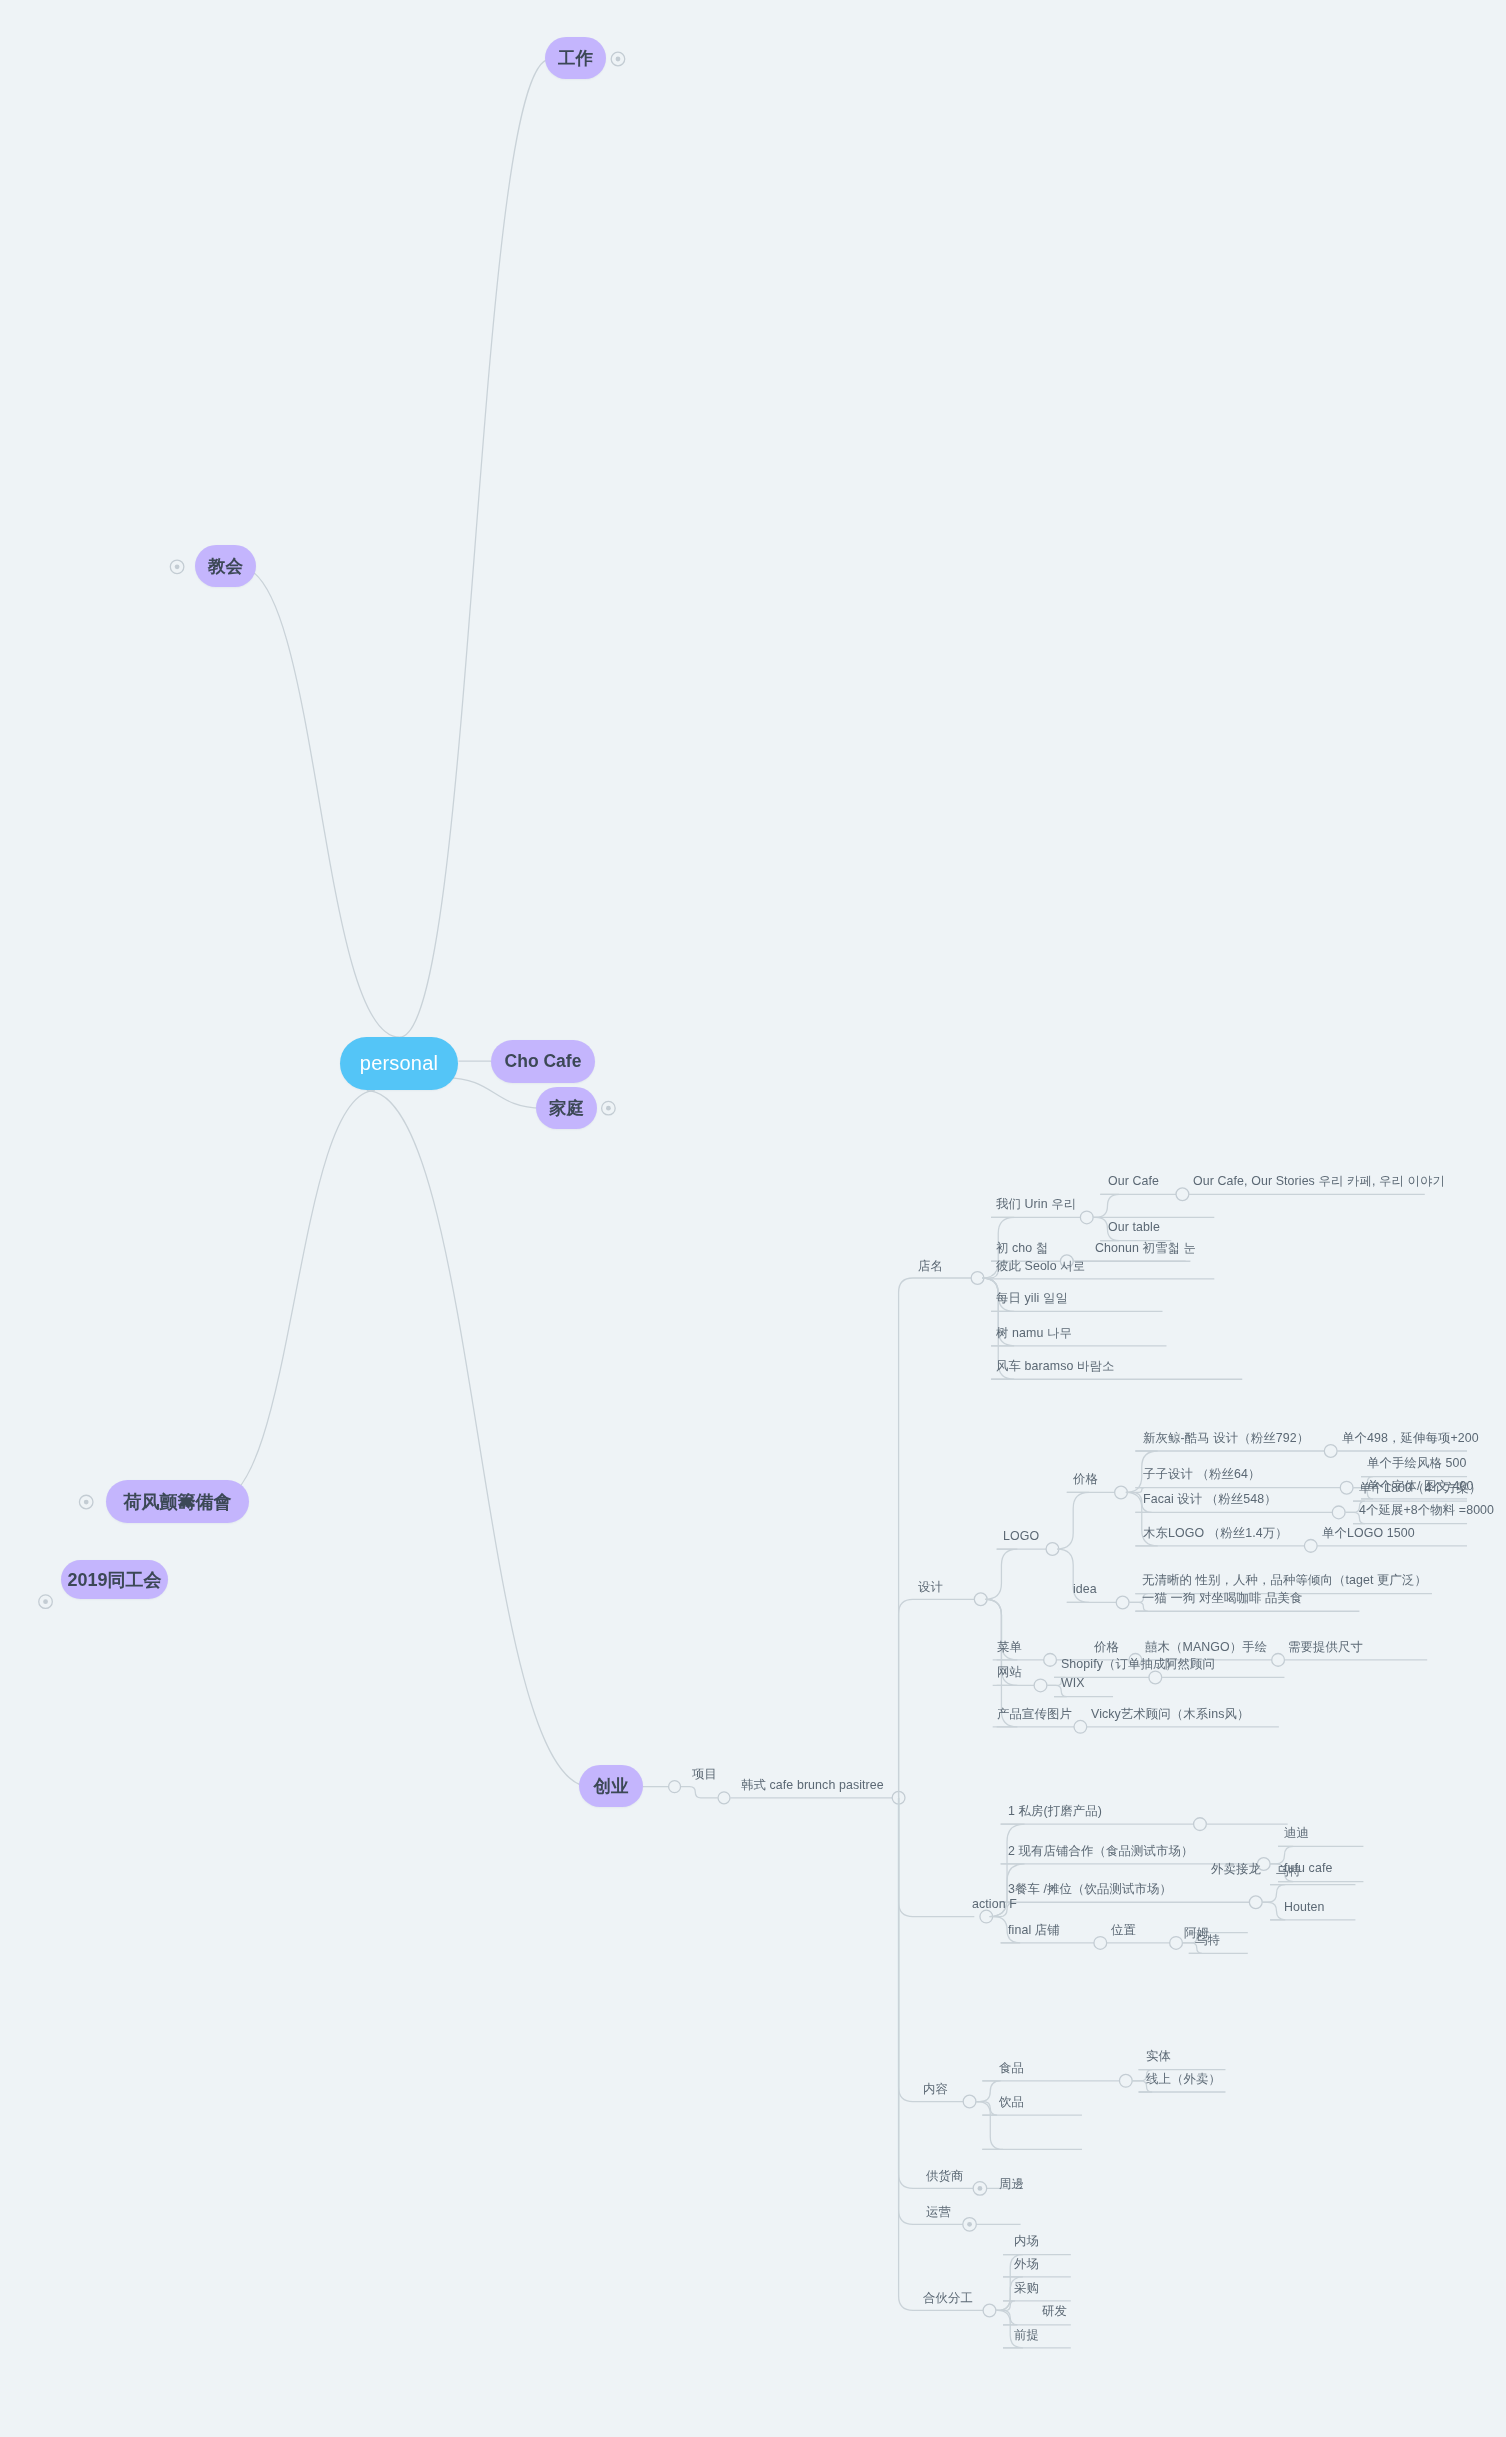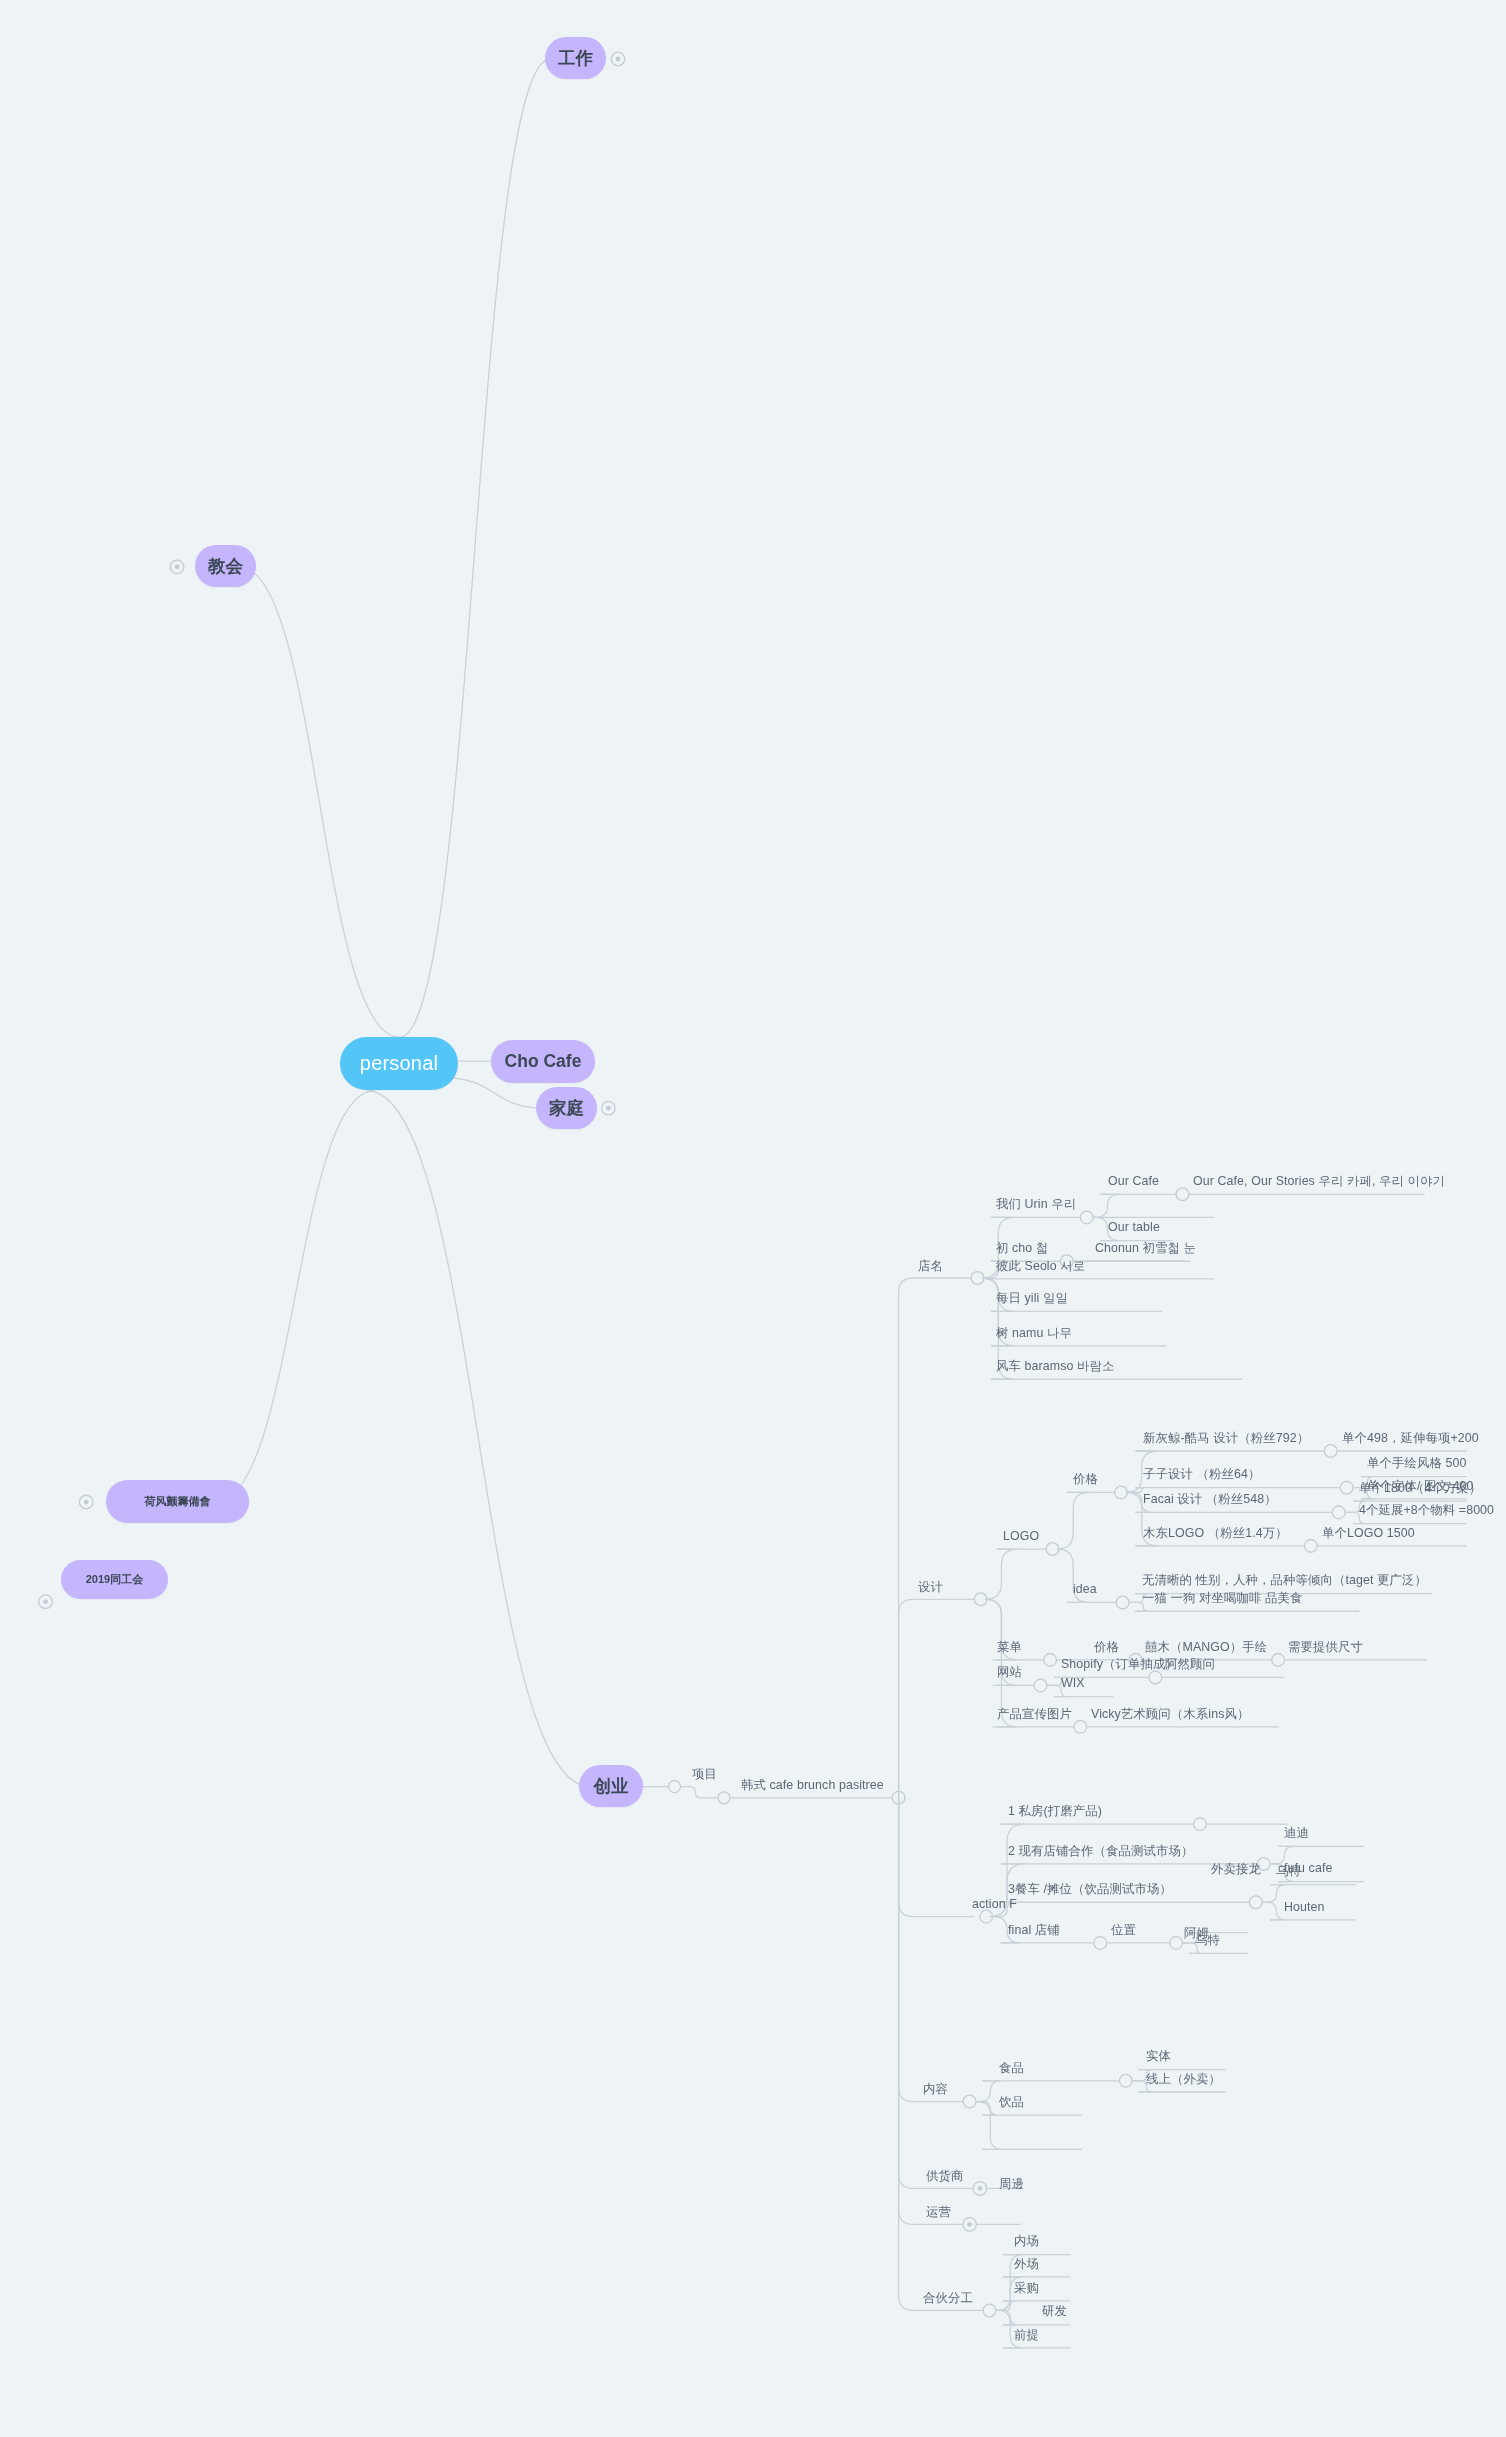--- a/index.html
+++ b/index.html
@@ -17,21 +17,21 @@
 
   
   .pill{
     position:absolute;background:#c4b5fd;border-radius:796px;
     display:flex;align-items:center;justify-content:center;
     color:#3c4856;white-space:nowrap;
     box-shadow:0 0.8px 1.6px rgba(120,140,160,.10);
   }
   .pill.root{background:#54c5f7;color:#ffffff;font-size:20px;letter-spacing:0.2px;}
   .pill.lvl1{font-size:17.5px;font-weight:700;}
-  .pill.lvl1b{font-size:11px;font-weight:700;}
+  .pill.lvl1b{font-size:18px;font-weight:700;}
 
   
   .lbl{
     position:absolute;white-space:nowrap;color:#5b6874;
     font-size:12.4px;line-height:1;letter-spacing:0.1px;
   }
 </style>
 </head>
 <body>
 

